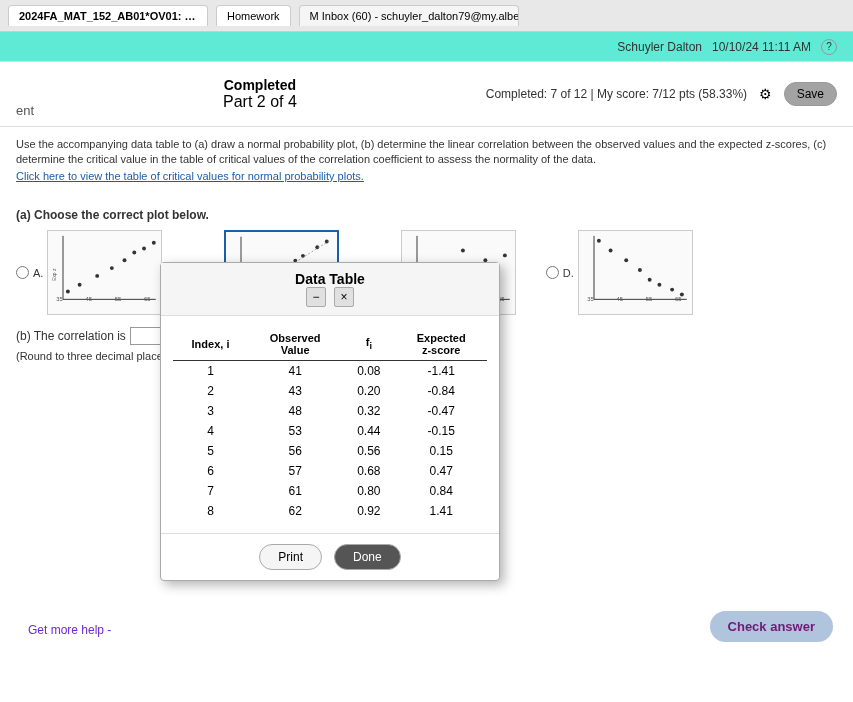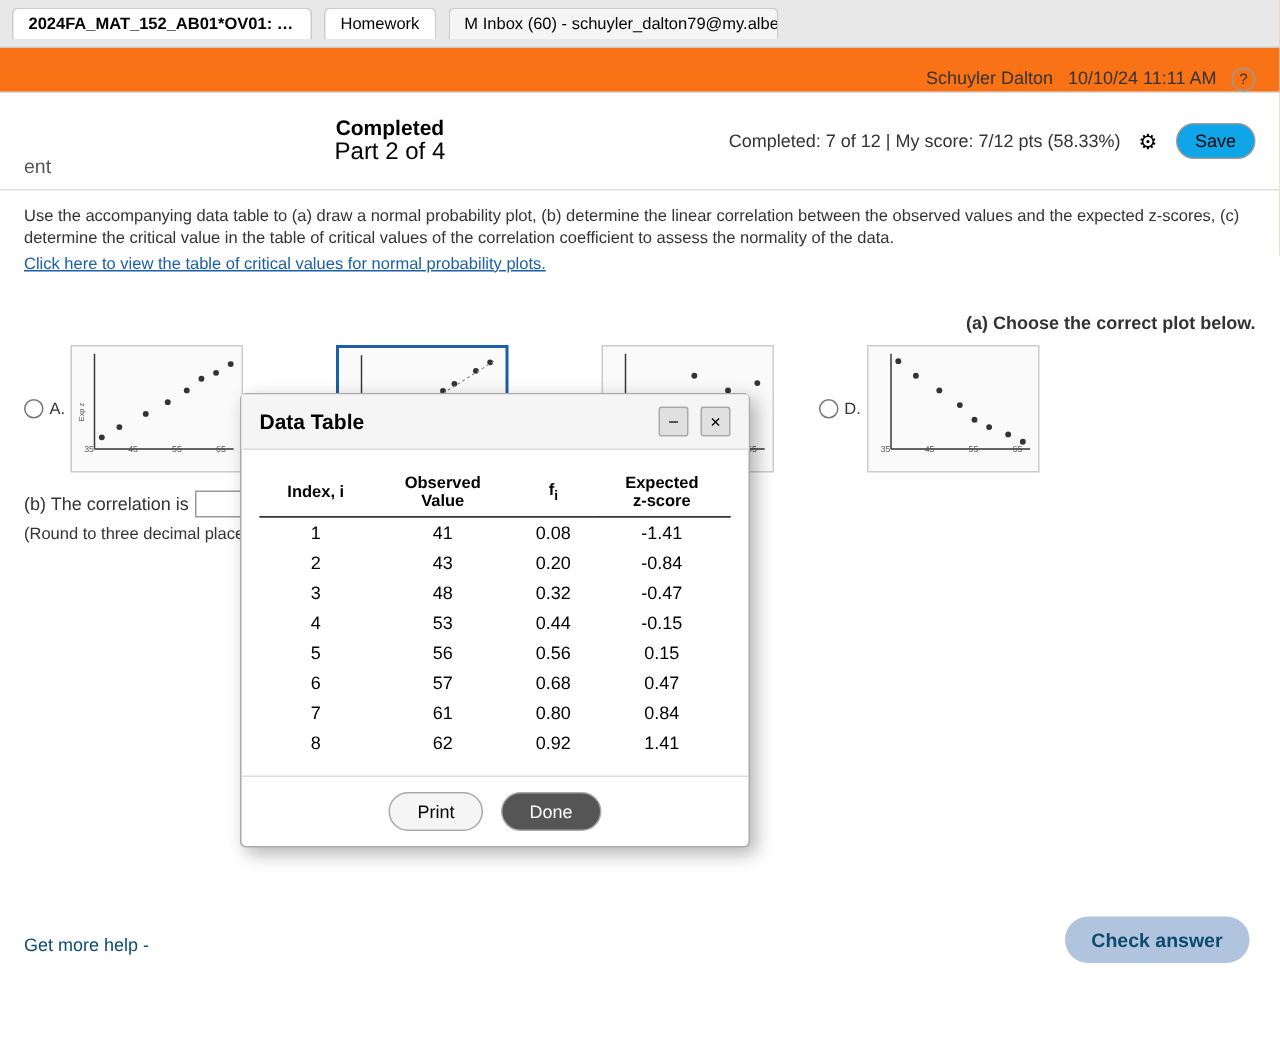--- a/index.html
+++ b/index.html
@@ -38,24 +38,24 @@
       border: 1px solid #ccc;
       border-bottom: none;
       padding: 4px 10px;
       font-size: 11px;
       border-radius: 4px 4px 0 0;
       white-space: nowrap;
       overflow: hidden;
       max-width: 220px;
     }
     .top-bar {
-      background: #f97316;
+      background: #5eead4;
       height: 30px;
       display: flex;
-      align-items: flex-end;
+      align-items: center;
       justify-content: flex-end;
       padding: 0 16px;
       font-size: 12px;
       color: #333;
       border-bottom: 1px solid #ddd;
     }
     .main-content {
       background: #fff;
       height: calc(702px - 62px);
       position: relative;
@@ -69,35 +69,35 @@
       border-bottom: 1px solid #ddd;
       background: #fff;
     }
     .header-left { font-size: 13px; color: #555; margin-top: 33px; }
     .header-center { text-align: center; }
     .header-center .question-title { font-weight: bold; font-size: 14px; }
     .header-center .question-part { font-size: 16px; color: #000000; }
     .header-right { display: flex; align-items: center; gap: 12px; font-size: 12px; }
     .completed-text { color: #333; }
     .save-btn {
-      background: #0ea5e9;
+      background: #a3a3a3;
       border: 1px solid #999;
       border-radius: 12px;
       padding: 4px 12px;
       font-size: 12px;
       cursor: pointer;
     }
     .content-area {
       padding: 10px 16px;
       font-size: 11px;
       color: #333;
       line-height: 1.5;
     }
     .link-text { color: #1a5fa8; text-decoration: underline; cursor: pointer; display: block; font-size: 11px; }
-    .section-label { font-size: 12px; font-weight: bold; margin: 8px 0 4px 0; text-align: right; }
+    .section-label { font-size: 12px; font-weight: bold; margin: 8px 0 4px 0; }
     .radio-row { display: flex; align-items: flex-start; gap: 30px; margin: 6px 0; }
     .radio-item { display: flex; align-items: center; gap: 4px; }
     .plot-container { width: 115px; height: 85px; border: 1px solid #ccc; background: #fafafa; position: relative; overflow: hidden; }
     .correlation-row { display: flex; align-items: center; gap: 4px; font-size: 12px; margin-top: 10px; }
     .input-box { border: 1px solid #999; width: 60px; height: 18px; font-size: 11px; text-align: center; }
     .data-table-modal {
       position: absolute;
       top: 200px;
       left: 160px;
       width: 340px;
@@ -107,20 +107,21 @@
       box-shadow: 4px 4px 12px rgba(0,0,0,0.3);
       pointer-events: all;
     }
     .modal-header {
       display: flex;
       justify-content: space-between;
       align-items: center;
       padding: 8px 12px;
       border-bottom: 1px solid #ddd;
       background: #f5f5f5;
+      flex-direction: column;
     }
     .modal-title { font-weight: bold; font-size: 14px; }
     .modal-controls { display: flex; gap: 8px; }
     .modal-btn {
       background: #e0e0e0;
       border: 1px solid #aaa;
       width: 20px; height: 20px;
       display: flex; align-items: center; justify-content: center;
       font-size: 12px; cursor: pointer; border-radius: 2px;
     }
@@ -160,28 +161,28 @@
       position: absolute;
       bottom: 60px;
       right: 20px;
       background: #b0c4de;
       border: none;
       border-radius: 20px;
       padding: 8px 18px;
       font-size: 13px;
       font-weight: bold;
       cursor: pointer;
-      color: #0c4a6e;
+      color: #701a75;
     }
     .get-help { 
       position: absolute;
       bottom: 65px;
-      left: 16px;
+      left: 28px;
       font-size: 12px;
-      color: #0c4a6e;
+      color: #6d28d9;
     }
 
     
     .mini-plot { width: 100%; height: 100%; }
 
     
     input[type=radio] { accent-color: #1a5fa8; }
   </style>
 </head>
 <body>

